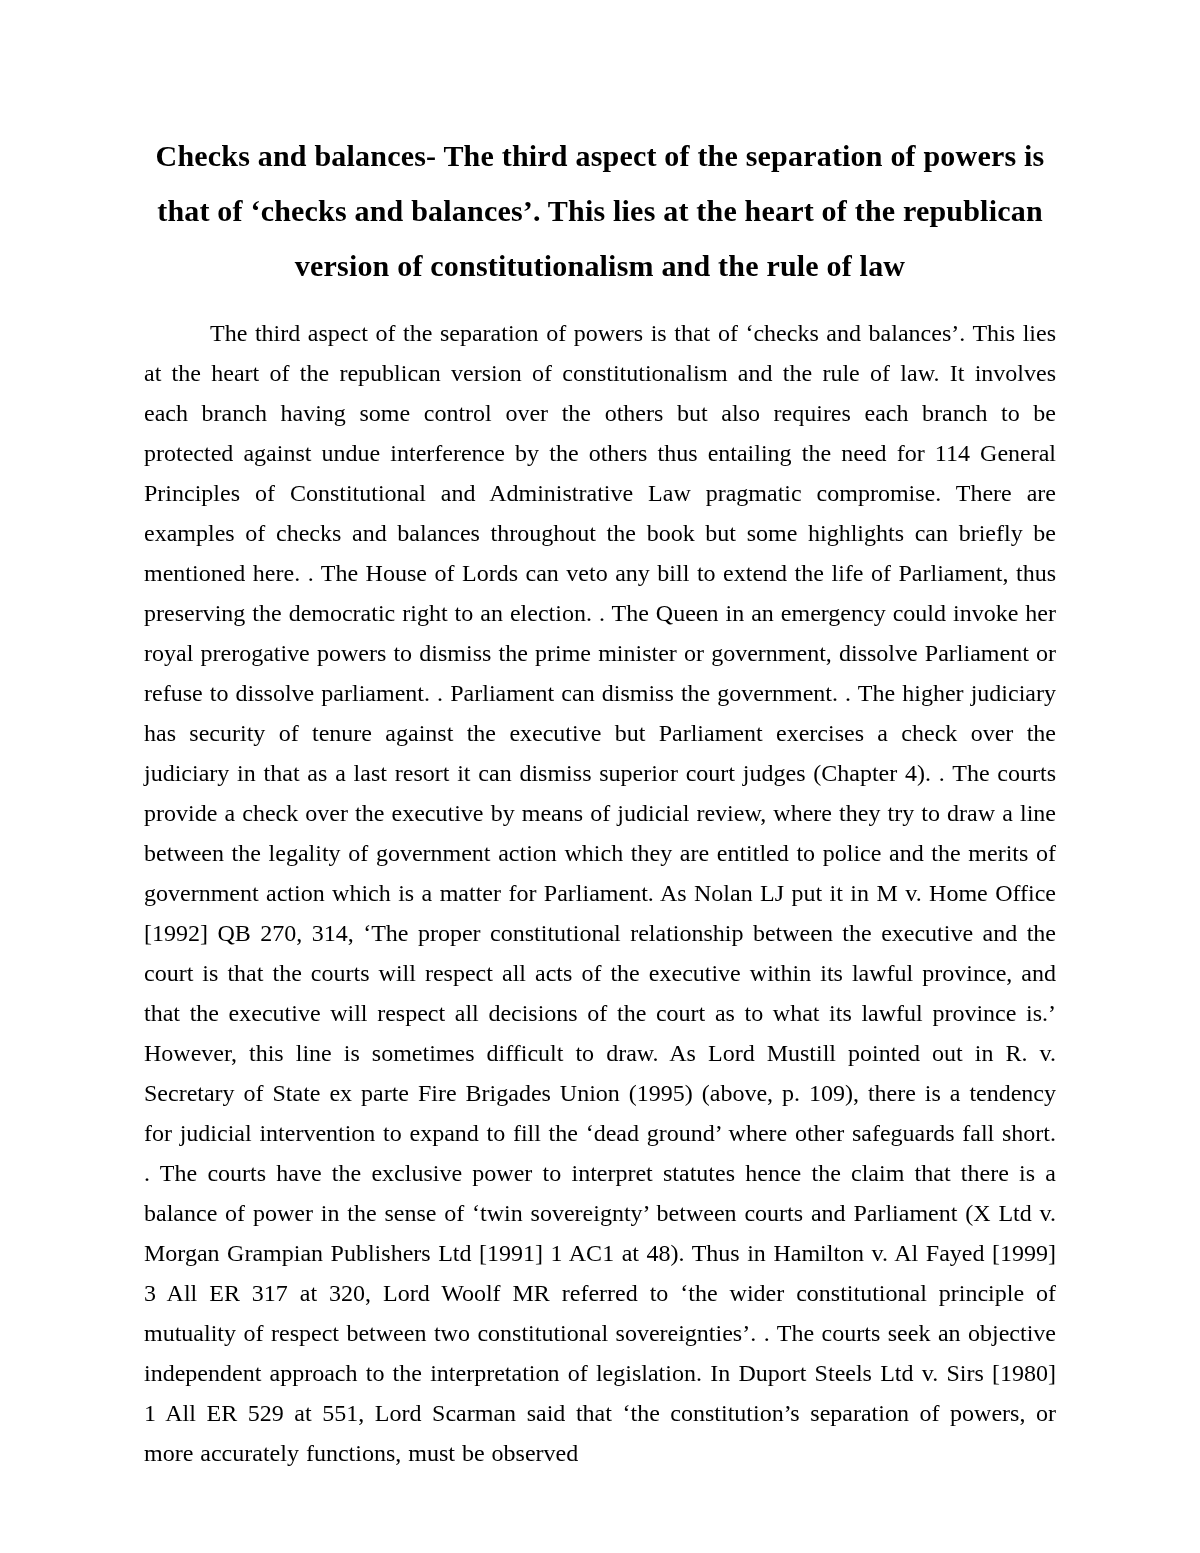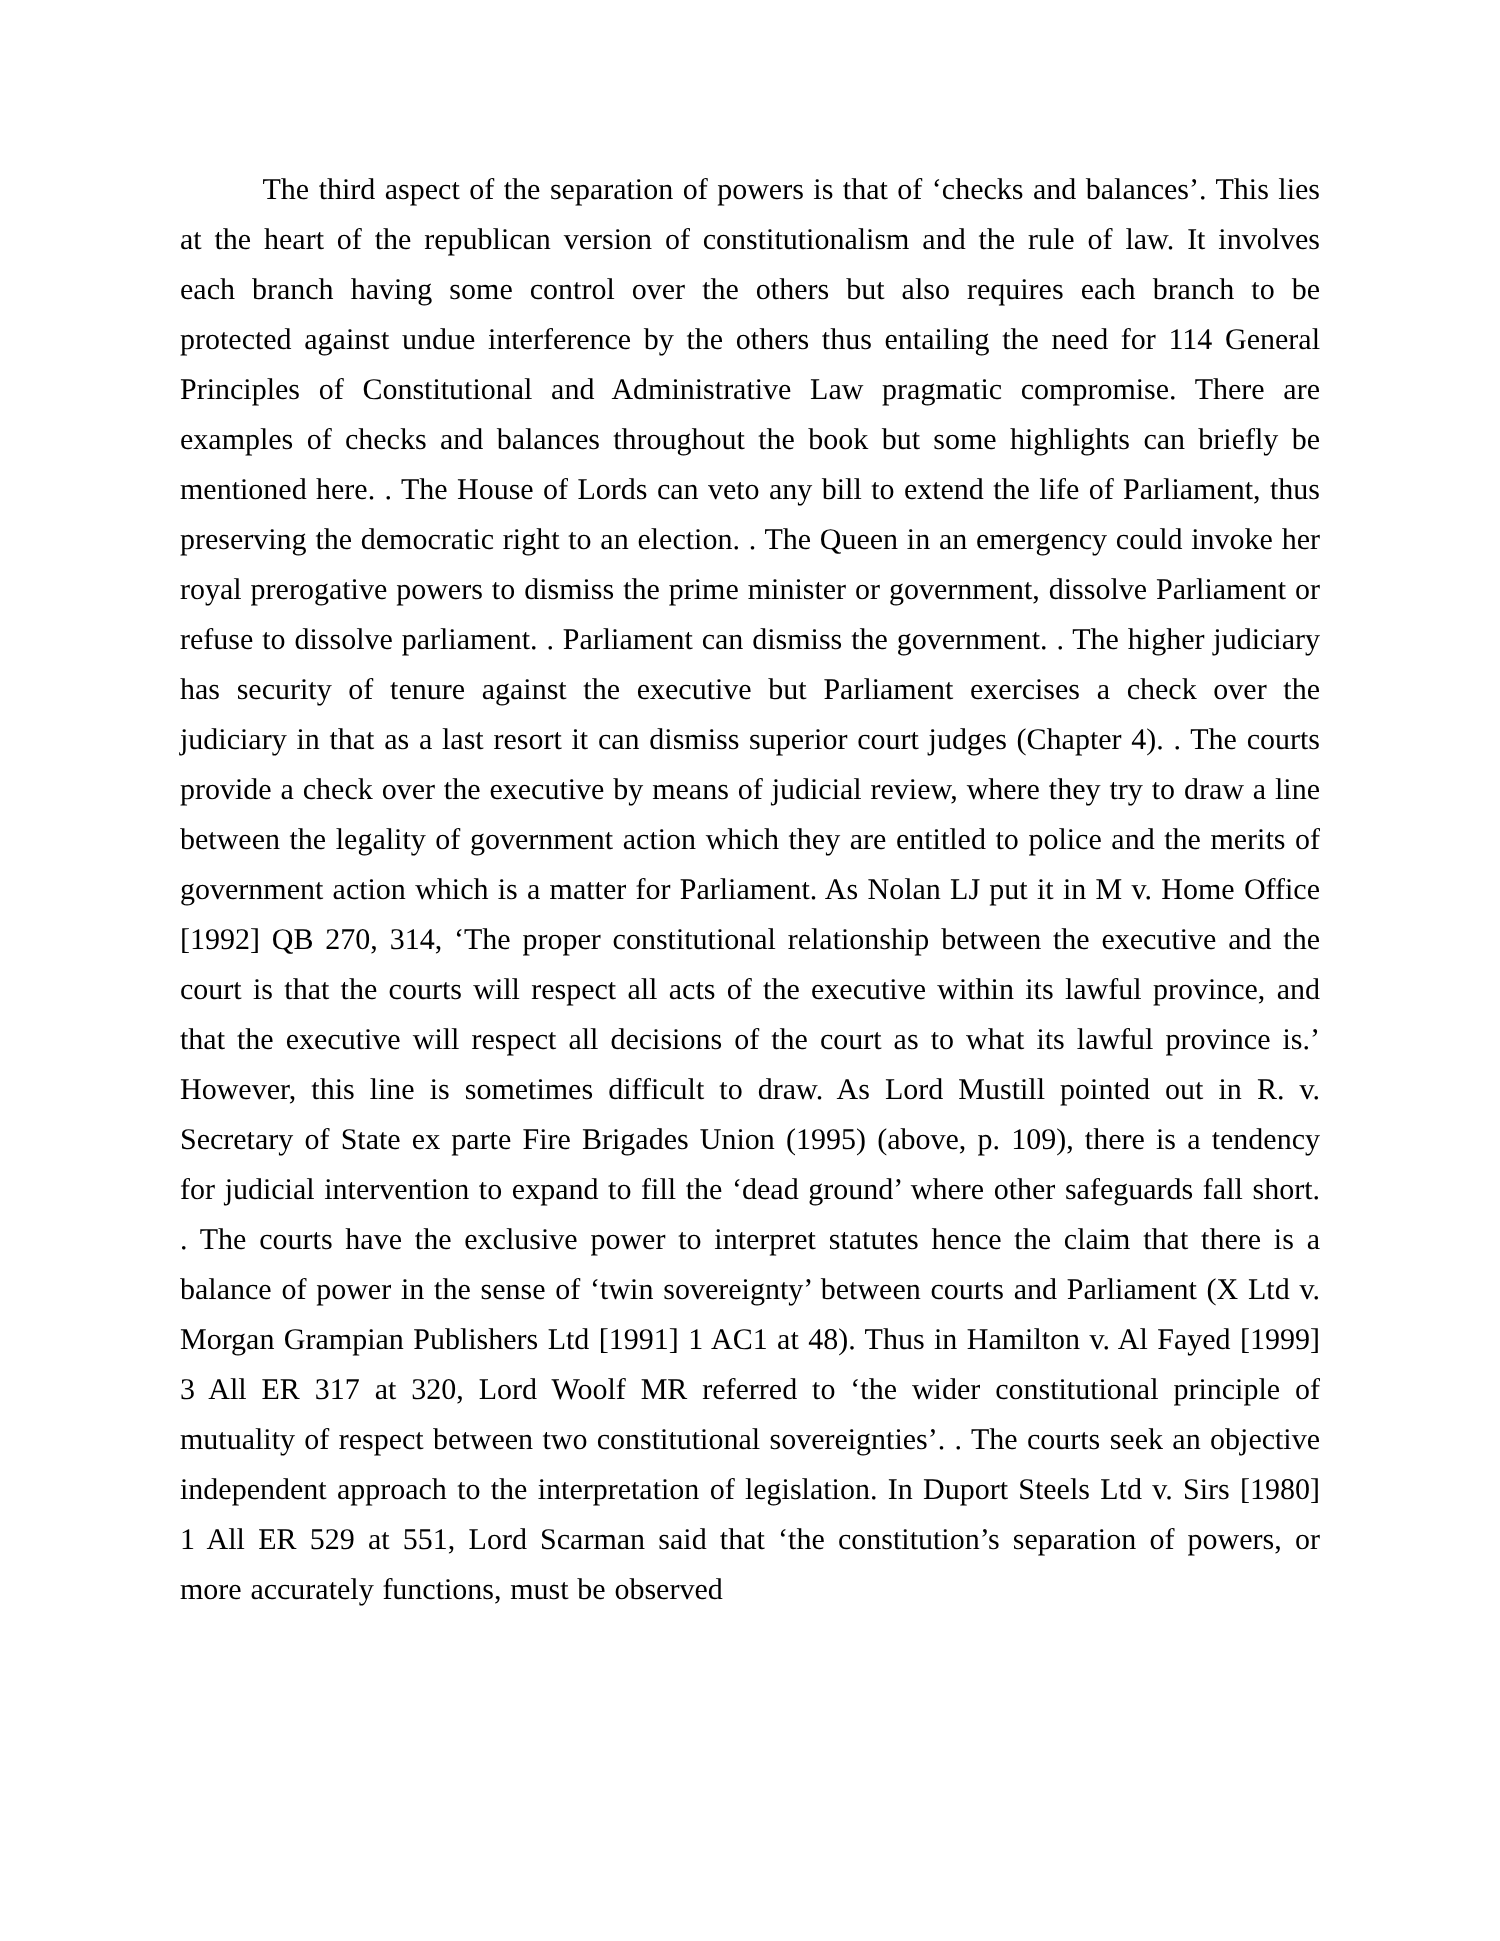--- a/index.html
+++ b/index.html
@@ -33,14 +33,15 @@
     text-align: justify;
     text-indent: 66px;
     margin: 4px;
     word-spacing: 1px;
   }
 </style>
 </head>
 <body>
 
 <div class="page">
+  <h1 class="doc-title">Checks and balances- The third aspect of the separation of powers is that of ‘checks and balances’. This lies at the heart of the republican version of constitutionalism and the rule of law</h1>
   <p class="doc-body">The third aspect of the separation of powers is that of ‘checks and balances’. This lies at the heart of the republican version of constitutionalism and the rule of law. It involves each branch having some control over the others but also requires each branch to be protected against undue interference by the others thus entailing the need for 114 General Principles of Constitutional and Administrative Law pragmatic compromise. There are examples of checks and balances throughout the book but some highlights can briefly be mentioned here. . The House of Lords can veto any bill to extend the life of Parliament, thus preserving the democratic right to an election. . The Queen in an emergency could invoke her royal prerogative powers to dismiss the prime minister or government, dissolve Parliament or refuse to dissolve parliament. . Parliament can dismiss the government. . The higher judiciary has security of tenure against the executive but Parliament exercises a check over the judiciary in that as a last resort it can dismiss superior court judges (Chapter 4). . The courts provide a check over the executive by means of judicial review, where they try to draw a line between the legality of government action which they are entitled to police and the merits of government action which is a matter for Parliament. As Nolan LJ put it in M v. Home Office [1992] QB 270, 314, ‘The proper constitutional relationship between the executive and the court is that the courts will respect all acts of the executive within its lawful province, and that the executive will respect all decisions of the court as to what its lawful province is.’ However, this line is sometimes difficult to draw. As Lord Mustill pointed out in R. v. Secretary of State ex parte Fire Brigades Union (1995) (above, p. 109), there is a tendency for judicial intervention to expand to fill the ‘dead ground’ where other safeguards fall short. . The courts have the exclusive power to interpret statutes hence the claim that there is a balance of power in the sense of ‘twin sovereignty’ between courts and Parliament (X Ltd v. Morgan Grampian Publishers Ltd [1991] 1 AC1 at 48). Thus in Hamilton v. Al Fayed [1999] 3 All ER 317 at 320, Lord Woolf MR referred to ‘the wider constitutional principle of mutuality of respect between two constitutional sovereignties’. . The courts seek an objective independent approach to the interpretation of legislation. In Duport Steels Ltd v. Sirs [1980] 1 All ER 529 at 551, Lord Scarman said that ‘the constitution’s separation of powers, or more accurately functions, must be observed</p>
 </div>
 
 </body></html>

